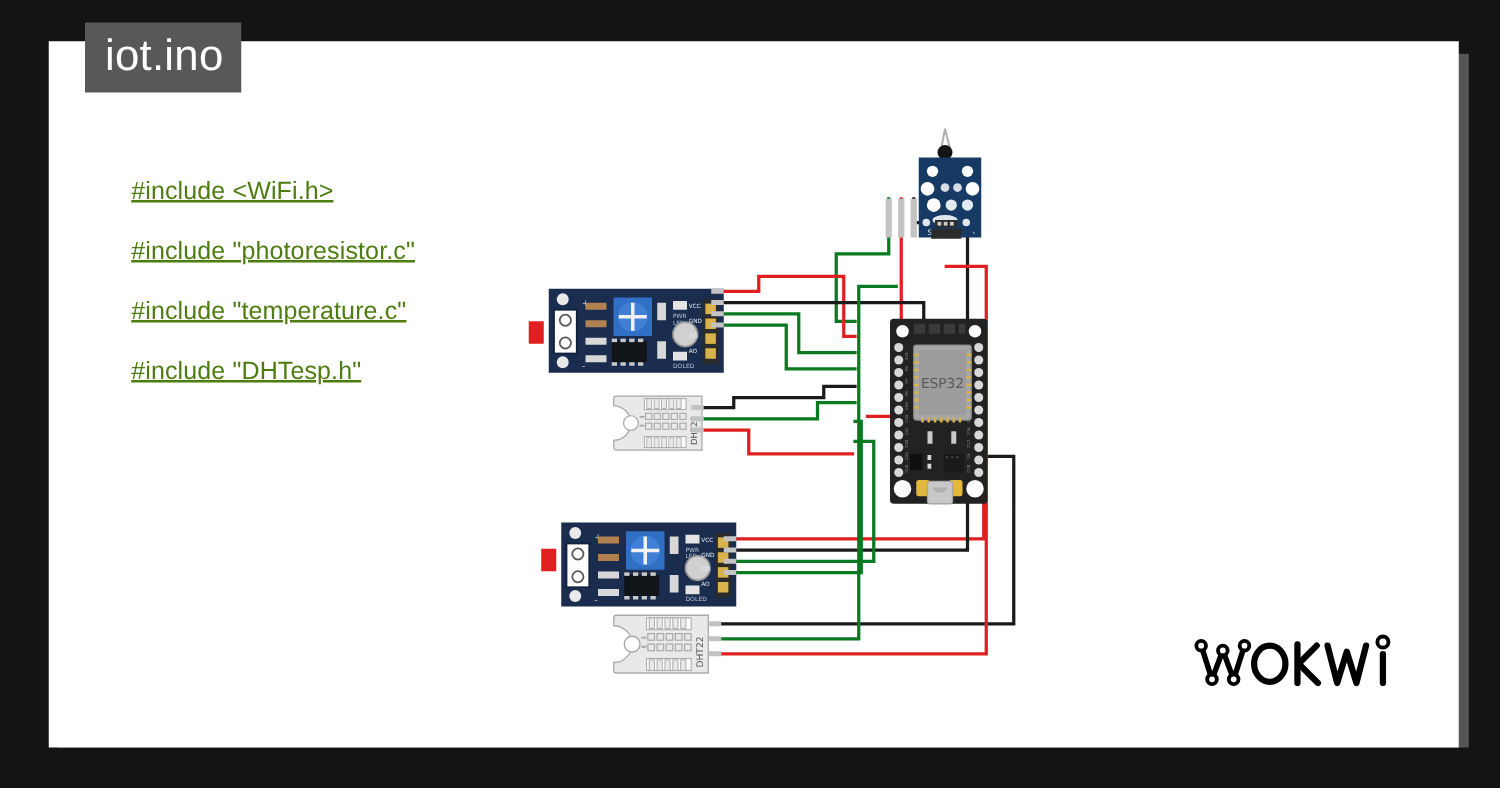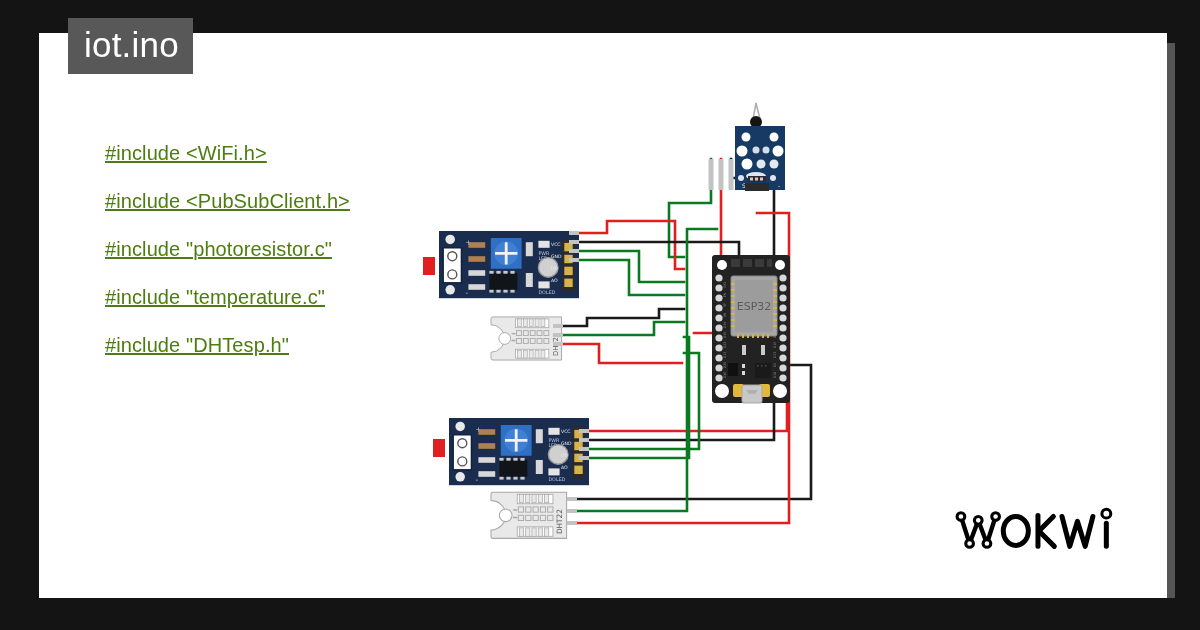--- a/index.html
+++ b/index.html
@@ -79,21 +79,20 @@
 <body>
 
 <div id="root">
 
   <div class="frame-shadow"></div>
 
   <div class="panel">
 
     <div class="code">
       <div class="code-line">#include &lt;WiFi.h&gt;</div>
-      <div class="code-line">#include &lt;PubSubClient.h&gt;</div>
       <div class="code-line">#include "photoresistor.c"</div>
       <div class="code-line">#include "temperature.c"</div>
       <div class="code-line">#include "DHTesp.h"</div>
 
     </div>
 
     <div class="circuit">
       <svg width="1128" height="565" viewBox="0 0 1128 565" xmlns="http://www.w3.org/2000/svg">
         <defs>
           <g id="ldr-module">

